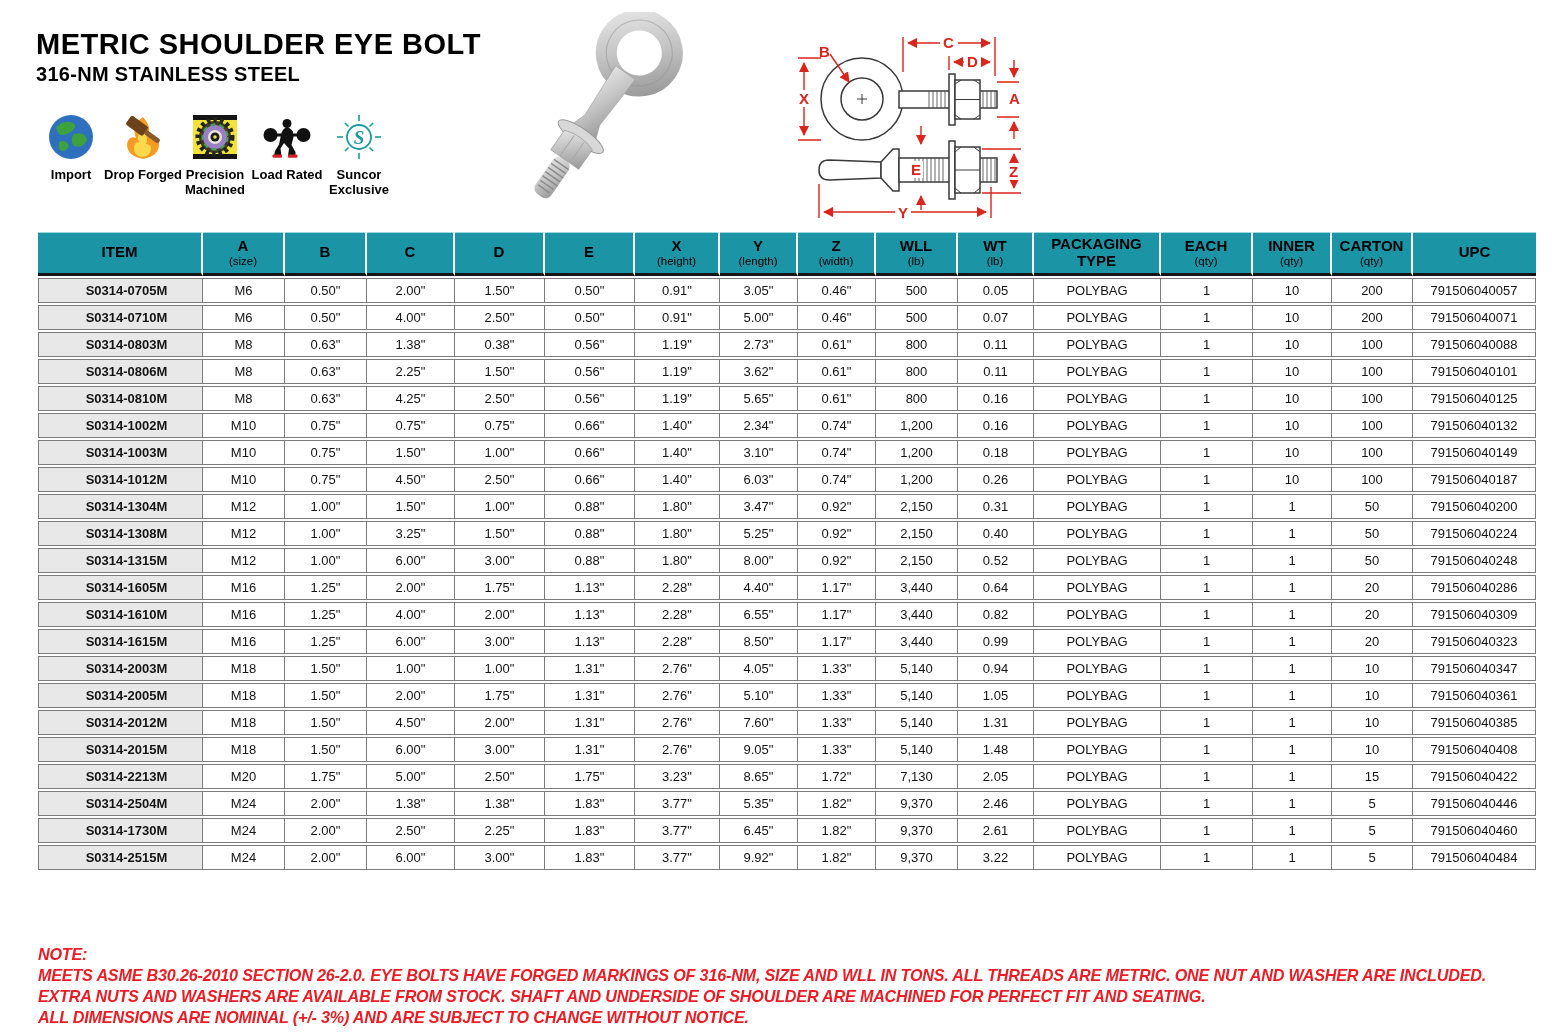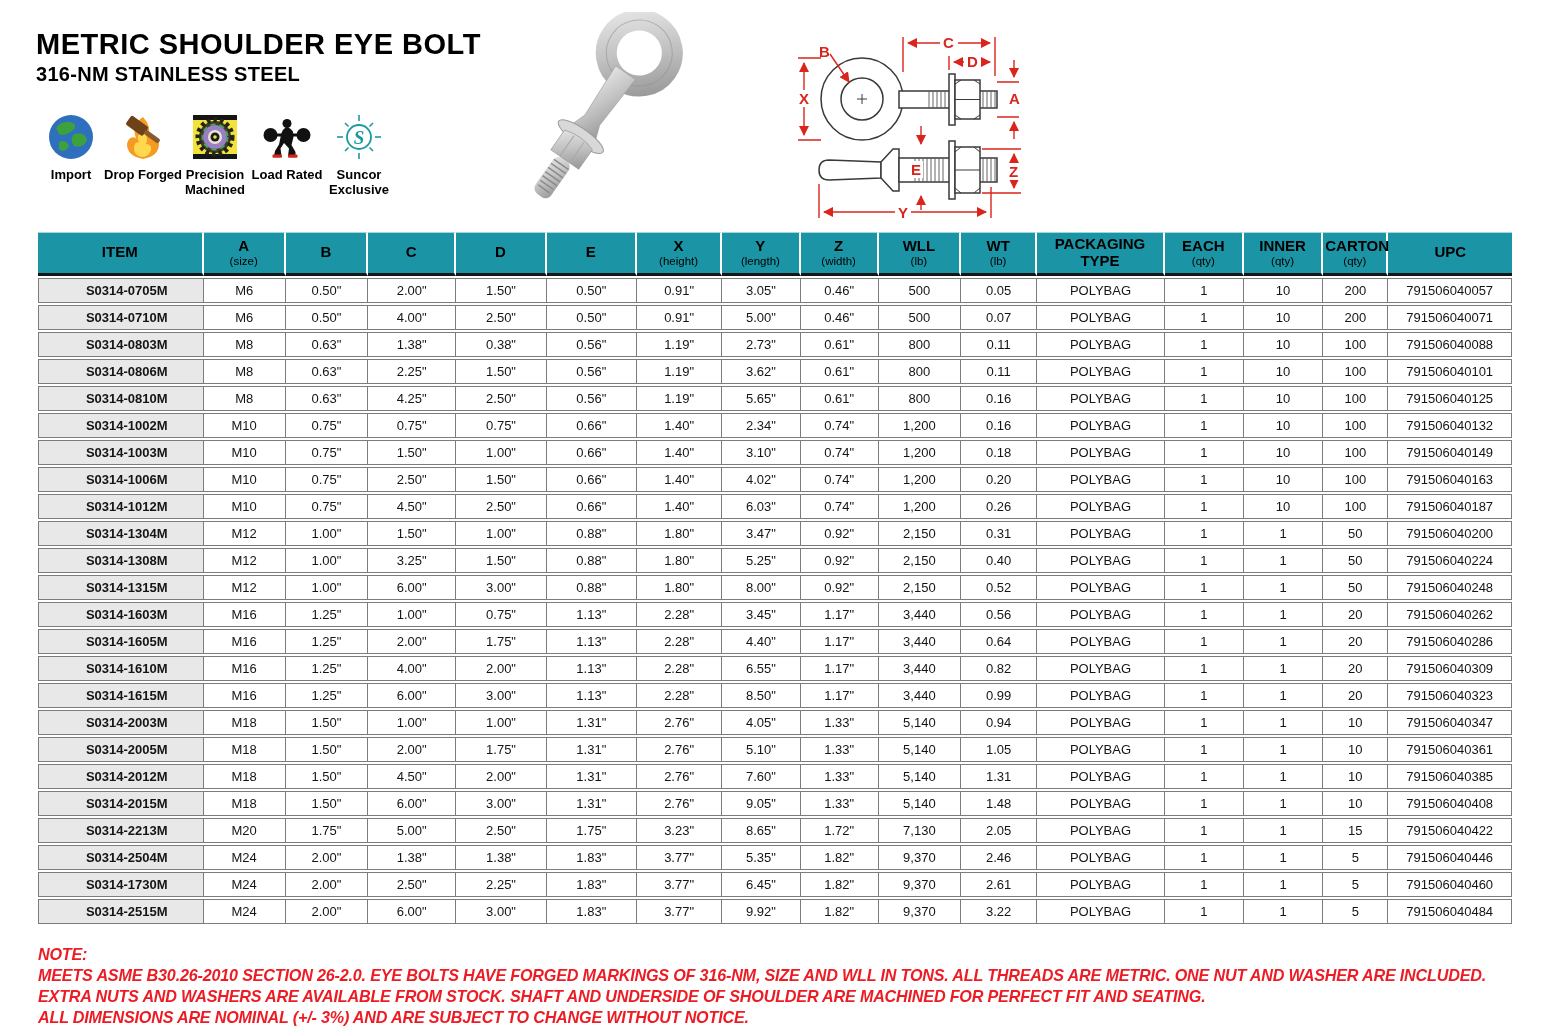--- a/index.html
+++ b/index.html
@@ -28,21 +28,21 @@
   th:last-child { border-right:none;margin-top:30px; }
   .h-label { font-size:15px; font-weight:bold; line-height:1.12; }
   .h-sub   { font-size:11.5px; font-weight:normal; line-height:1.1; margin-top:1px; }
   td { background:#fff; border:1px solid #7c7c7c; border-left:none; text-align:center;
        font-size:13px; height:25px; padding:0 2px; color:#141414; }
   td:first-child { border-left:1px solid #7c7c7c; background:#e8e8e8; font-weight:bold;padding-left:14px; }
   th:nth-child(1){width:165px} th:nth-child(2){width:82px} th:nth-child(3){width:82px}
   th:nth-child(4){width:88px}  th:nth-child(5){width:90px} th:nth-child(6){width:90px}
   th:nth-child(7){width:85px}  th:nth-child(8){width:78px} th:nth-child(9){width:78px}
   th:nth-child(10){width:82px} th:nth-child(11){width:76px} th:nth-child(12){width:127px}
-  th:nth-child(13){width:79px} th:nth-child(14){width:79px} th:nth-child(15){width:65px}
+  th:nth-child(13){width:92px} th:nth-child(14){width:79px} th:nth-child(15){width:81px}
   th:nth-child(16){width:123px}
 
   .note { position:absolute; left:38px; top:944px; width:1590px;
     color:#ed1c24; font-weight:bold; font-style:italic; font-size:17px; line-height:21px;
     letter-spacing:-.2px; transform:scaleX(.95); transform-origin:0 0; }
 </style>
 </head>
 <body>
 
 <div class="page">
@@ -419,38 +419,20 @@
           <td>0.74"</td>
           <td>1,200</td>
           <td>0.18</td>
           <td>POLYBAG</td>
           <td>1</td>
           <td>10</td>
           <td>100</td>
           <td>791506040149</td>
         </tr>
         <tr>
-          <td>S0314-1006M</td>
-          <td>M10</td>
-          <td>0.75"</td>
-          <td>2.50"</td>
-          <td>1.50"</td>
-          <td>0.66"</td>
-          <td>1.40"</td>
-          <td>4.02"</td>
-          <td>0.74"</td>
-          <td>1,200</td>
-          <td>0.20</td>
-          <td>POLYBAG</td>
-          <td>1</td>
-          <td>10</td>
-          <td>100</td>
-          <td>791506040163</td>
-        </tr>
-        <tr>
           <td>S0314-1012M</td>
           <td>M10</td>
           <td>0.75"</td>
           <td>4.50"</td>
           <td>2.50"</td>
           <td>0.66"</td>
           <td>1.40"</td>
           <td>6.03"</td>
           <td>0.74"</td>
           <td>1,200</td>
@@ -509,38 +491,20 @@
           <td>0.92"</td>
           <td>2,150</td>
           <td>0.52</td>
           <td>POLYBAG</td>
           <td>1</td>
           <td>1</td>
           <td>50</td>
           <td>791506040248</td>
         </tr>
         <tr>
-          <td>S0314-1603M</td>
-          <td>M16</td>
-          <td>1.25"</td>
-          <td>1.00"</td>
-          <td>0.75"</td>
-          <td>1.13"</td>
-          <td>2.28"</td>
-          <td>3.45"</td>
-          <td>1.17"</td>
-          <td>3,440</td>
-          <td>0.56</td>
-          <td>POLYBAG</td>
-          <td>1</td>
-          <td>1</td>
-          <td>20</td>
-          <td>791506040262</td>
-        </tr>
-        <tr>
           <td>S0314-1605M</td>
           <td>M16</td>
           <td>1.25"</td>
           <td>2.00"</td>
           <td>1.75"</td>
           <td>1.13"</td>
           <td>2.28"</td>
           <td>4.40"</td>
           <td>1.17"</td>
           <td>3,440</td>

